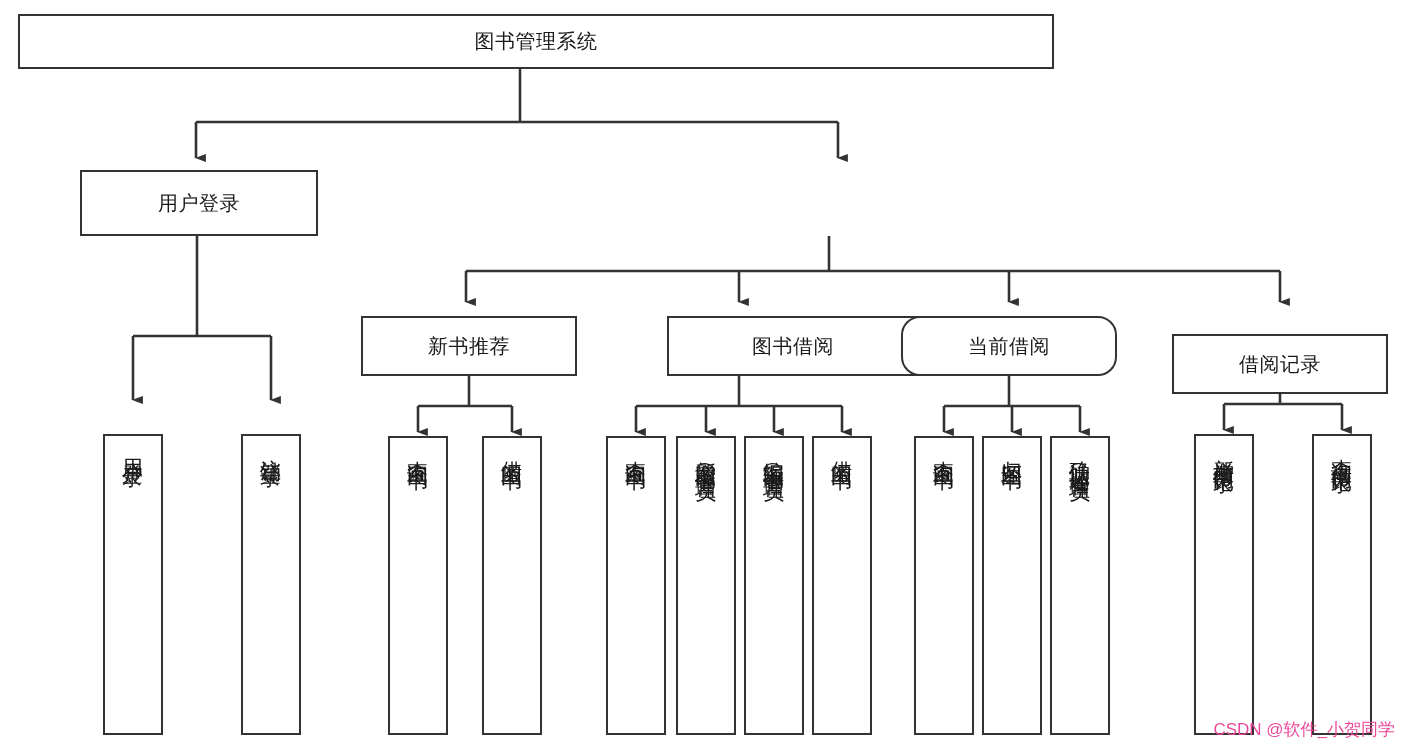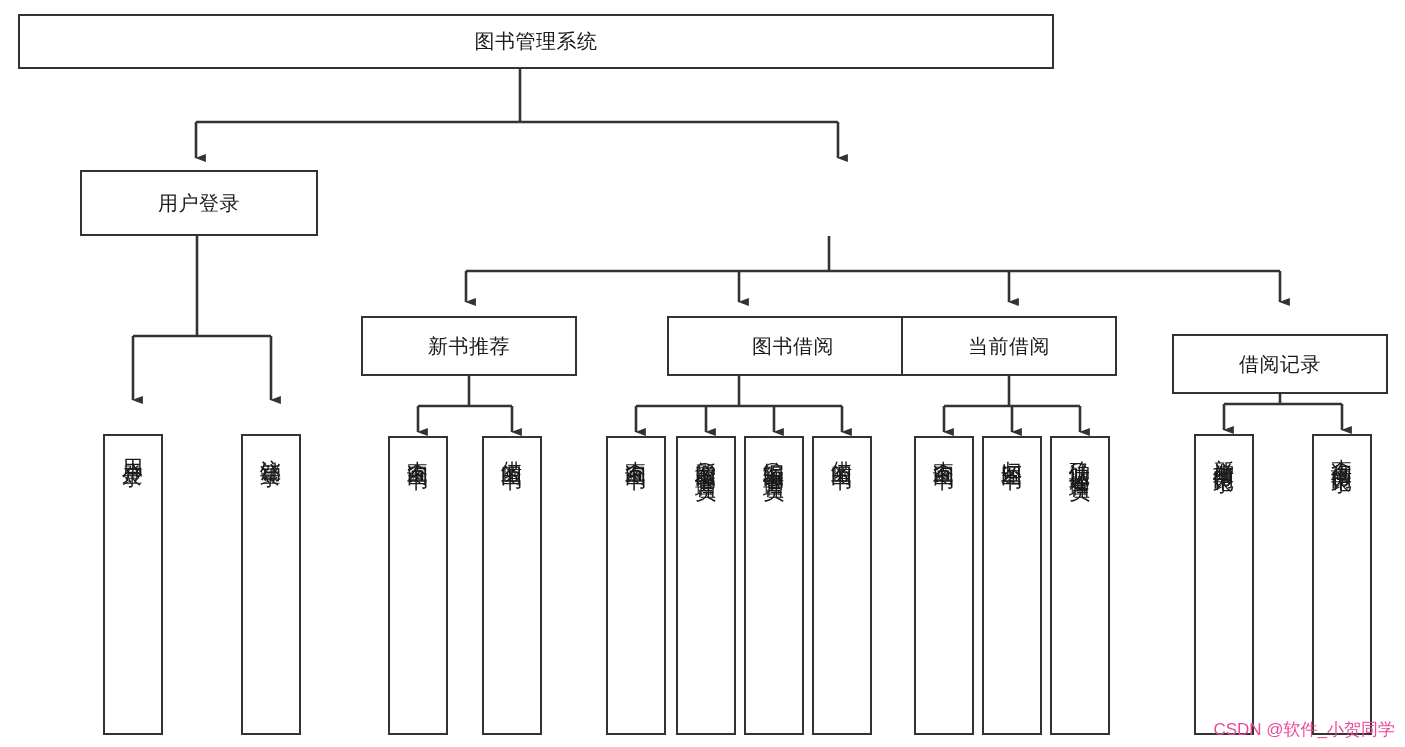--- a/index.html
+++ b/index.html
@@ -126,21 +126,21 @@
   <div class="node" style="left:80px; top:170px; width:238px; height:66px;">
     <span class="node-label">用户登录</span>
   </div>
 
   <div class="node" style="left:361px; top:316px; width:216px; height:60px;">
     <span class="node-label">新书推荐</span>
   </div>
   <div class="node" style="left:631px; top:316px; width:252px; height:60px;margin-left:36px;">
     <span class="node-label">图书借阅</span>
   </div>
-  <div class="node" style="left:901px; top:316px; width:216px; height:60px;">
+  <div class="node" style="left:901px; top:316px; width:216px; height:60px;border-radius:19px;">
     <span class="node-label">当前借阅</span>
   </div>
   <div class="node" style="left:1172px; top:316px; width:216px; height:60px;margin-top:18px;">
     <span class="node-label">借阅记录</span>
   </div>
 
   <div class="node vertical" style="left:103px; top:434px; width:60px; height:301px;">
     <span class="node-label">用户登录</span>
   </div>
   <div class="node vertical" style="left:241px; top:434px; width:60px; height:301px;">

